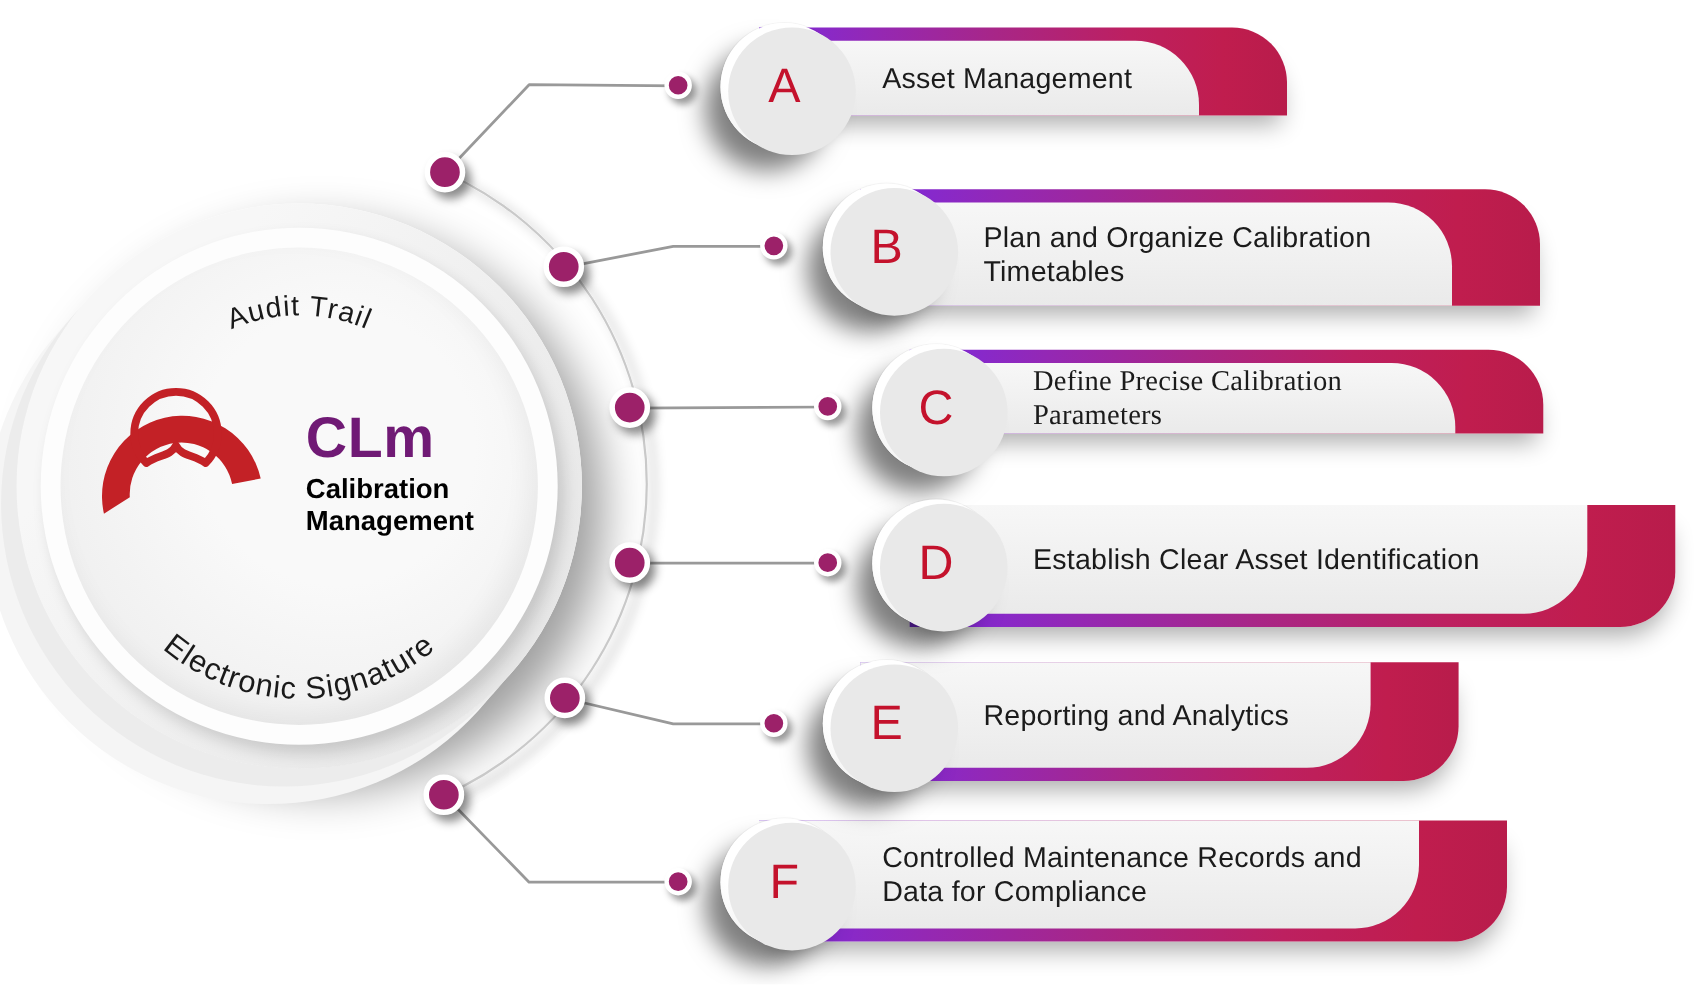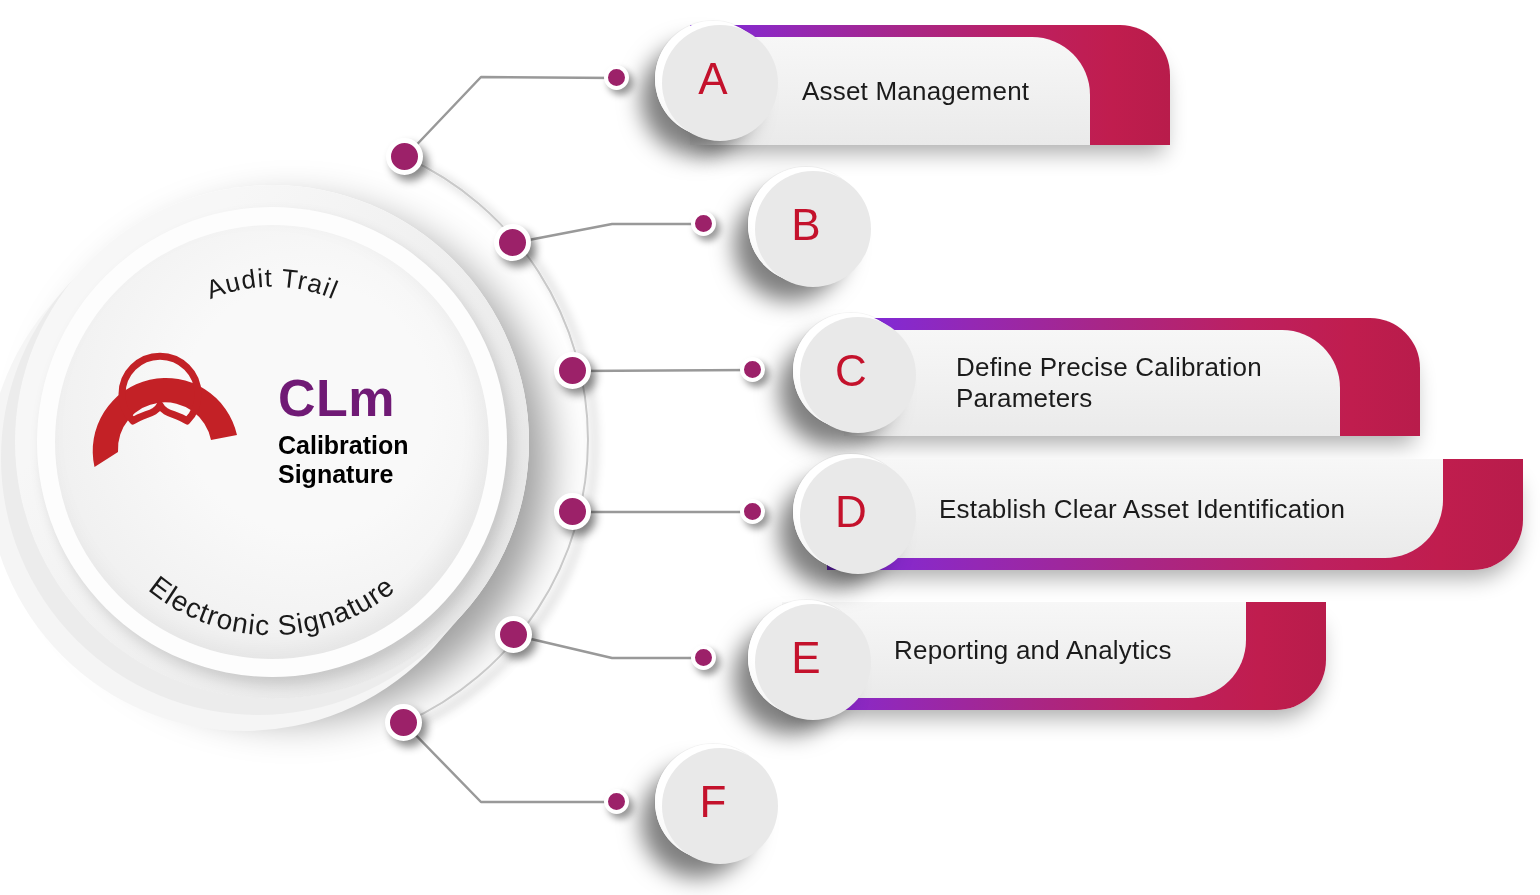--- a/index.html
+++ b/index.html
@@ -97,42 +97,52 @@
     <g>
       <path d="M 94.5 467 A 73 73 0 0 1 237 435 L 211 440 A 47 47 0 0 0 118 452 Z" fill="#c32126"></path>
       <path d="M160 405 C165 415 176 413 187 421 A 38 38 0 1 0 133 421 C144 413 155 415 160 405 Z" fill="none" stroke="#c32126" stroke-width="7" stroke-linejoin="round"></path>
     </g>
   </svg>
 
   <div class="hub-text">
     <div class="hub-acronym">CLm</div>
     <div class="hub-sub">
       <div>Calibration</div>
-      <div>Signature</div>
+      <div>Management</div>
     </div>
   </div>
 
-  <div class="banner v-top b1" style="left:690px; top:25px; width:480px; height:120px;">
+  <div class="banner v-top b1" style="left:690px; top:25px; width:480px; height:80px;">
     <div class="panel">
       <div class="banner-text">Asset Management</div>
     </div>
   </div>
-  <div class="banner v-top b3" style="left:844px; top:318px; width:576px; height:118px;">
+  <div class="banner v-top b2" style="left:782px; top:172px; width:618px; height:106px;">
+    <div class="panel">
+      <div class="banner-text">Plan and Organize Calibration Timetables</div>
+    </div>
+  </div>
+  <div class="banner v-top b3" style="left:827px; top:318px; width:576px; height:76px;font-family:Liberation Serif, serif;">
     <div class="panel">
       <div class="banner-text">Define Precise Calibration Parameters</div>
     </div>
   </div>
   <div class="banner v-bottom b4" style="left:827px; top:459px; width:696px; height:111px;text-decoration:underline;">
     <div class="panel">
       <div class="banner-text">Establish Clear Asset Identification</div>
     </div>
   </div>
   <div class="banner v-bottom b5" style="left:782px; top:602px; width:544px; height:108px;">
     <div class="panel">
       <div class="banner-text">Reporting and Analytics</div>
+    </div>
+  </div>
+  <div class="banner v-bottom b6" style="left:690px; top:746px; width:680px; height:110px;">
+    <div class="panel">
+      <div class="banner-text">Controlled Maintenance Records and Data for Compliance</div>
     </div>
   </div>
 
   <div class="letter-circle" style="left:655px; top:21px;">
       <span class="letter">A</span>
     </div>
   <div class="letter-circle" style="left:748px; top:167px;">
       <span class="letter">B</span>
     </div>
   <div class="letter-circle" style="left:793px; top:313px;">

